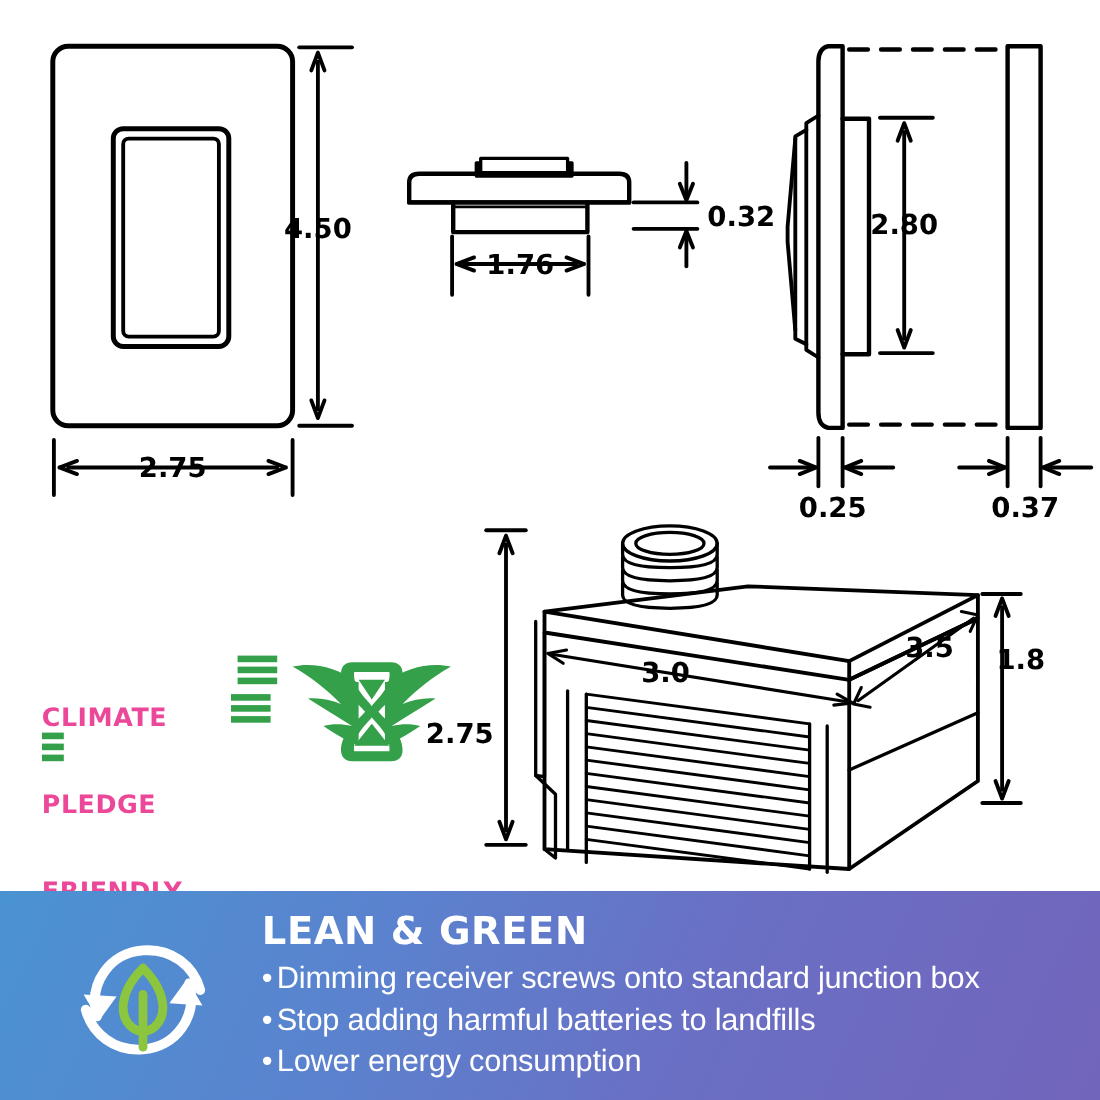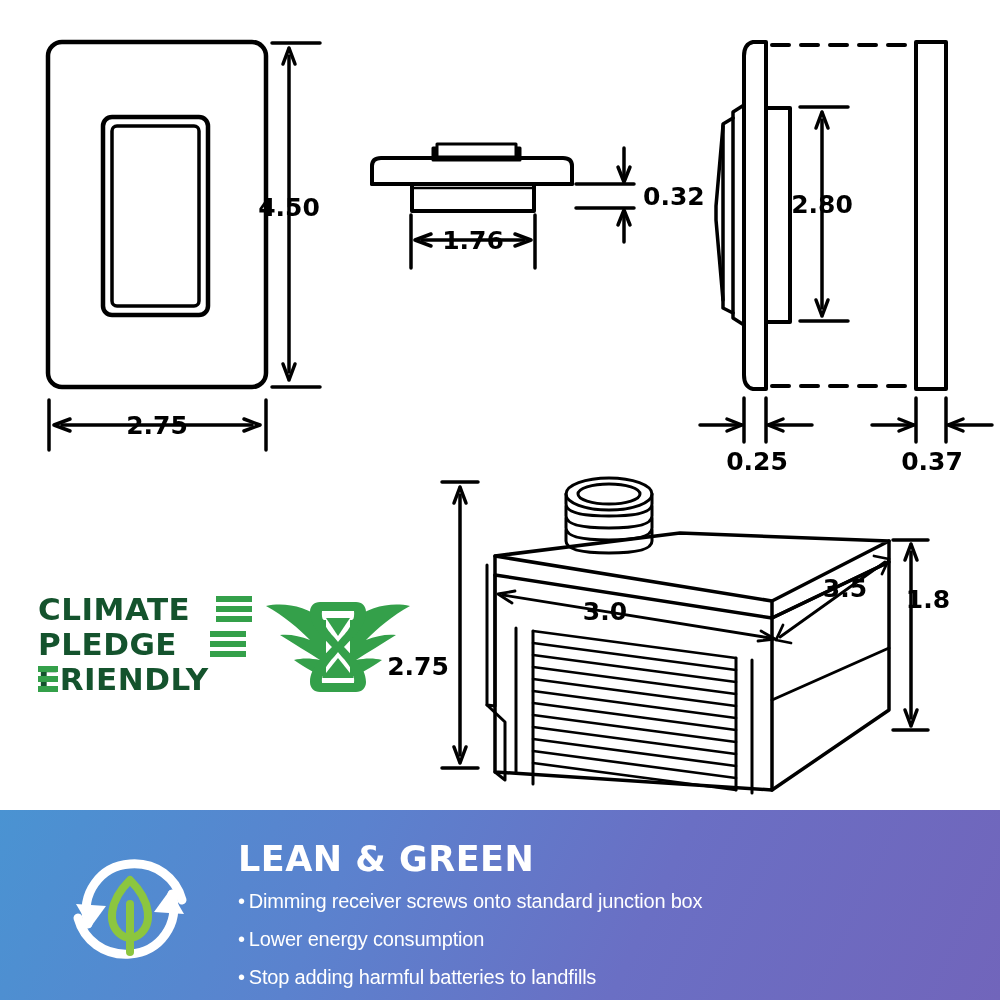--- a/index.html
+++ b/index.html
@@ -25,26 +25,27 @@
 
   
   .cpf-logo {
     position: absolute;
     left: 38px; top: 592px;
     width: 215px; height: 112px;
   }
   .cpf-line {
     font-family: "DejaVu Sans", sans-serif;
     font-weight: bold;
-    font-size: 31px;
+    font-size: 23px;
     letter-spacing: 0.5px;
-    color: #14532d;
+    color: #ec4899;
     line-height: 35px;
     white-space: nowrap;
     position: relative;
+    margin-top: 44px;
   }
   .cpf-l1 { text-align: left; }
   .cpf-l2 { text-align: left; padding-right: 6px; }
   .cpf-l3 { text-align: left; }
   .cpf-wing {
     position: absolute;
     left: 262px; top: 590px;
     width: 152px; height: 115px;
   }
 
@@ -56,37 +57,37 @@
     background: linear-gradient(115deg, #4a93d2 0%, #5b82ce 34%, #6a6fc4 64%, #7165bb 100%);
     overflow: hidden;
   }
   .banner-icon {
     position: absolute;
     left: 60px; top: 36px;
     width: 140px; height: 126px;
   }
   .banner-text {
     position: absolute;
-    left: 238px; top: 28px;
+    left: 238px; top: 16px;
     width: 740px;
   }
   .banner-title {
     font-family: "DejaVu Sans", sans-serif;
     font-weight: bold;
     font-size: 35px;
     color: #ffffff;
     letter-spacing: 0.5px;
     line-height: 42px;
     margin: 0 0 2px 0;
     white-space: nowrap;
   }
   .banner-list { list-style: none; margin: 0; padding: 0; }
   .banner-list li {
     font-family: "Liberation Sans", sans-serif;
-    font-size: 20px;
+    font-size: 28px;
     color: #ffffff;
     line-height: 38px;
     white-space: nowrap;
     letter-spacing: -0.2px;
   }
   .banner-list li .bullet { margin-right: 4px; }
 </style>
 </head>
 <body>
 
@@ -337,22 +338,22 @@
       </svg>
     </div>
 
     <div class="banner-text">
       <div class="banner-title">LEAN &amp; GREEN</div>
       <ul class="banner-list">
         <li>
           <span class="bullet">•</span><span>Dimming receiver screws onto standard junction box</span>
         </li>
         <li>
-          <span class="bullet">•</span><span>Lower energy consumption</span>
+          <span class="bullet">•</span><span>Stop adding harmful batteries to landfills</span>
         </li>
         <li>
-          <span class="bullet">•</span><span>Stop adding harmful batteries to landfills</span>
+          <span class="bullet">•</span><span>Lower energy consumption</span>
         </li>
       </ul>
     </div>
   </div>
 
 </div>
 
 </body></html>

